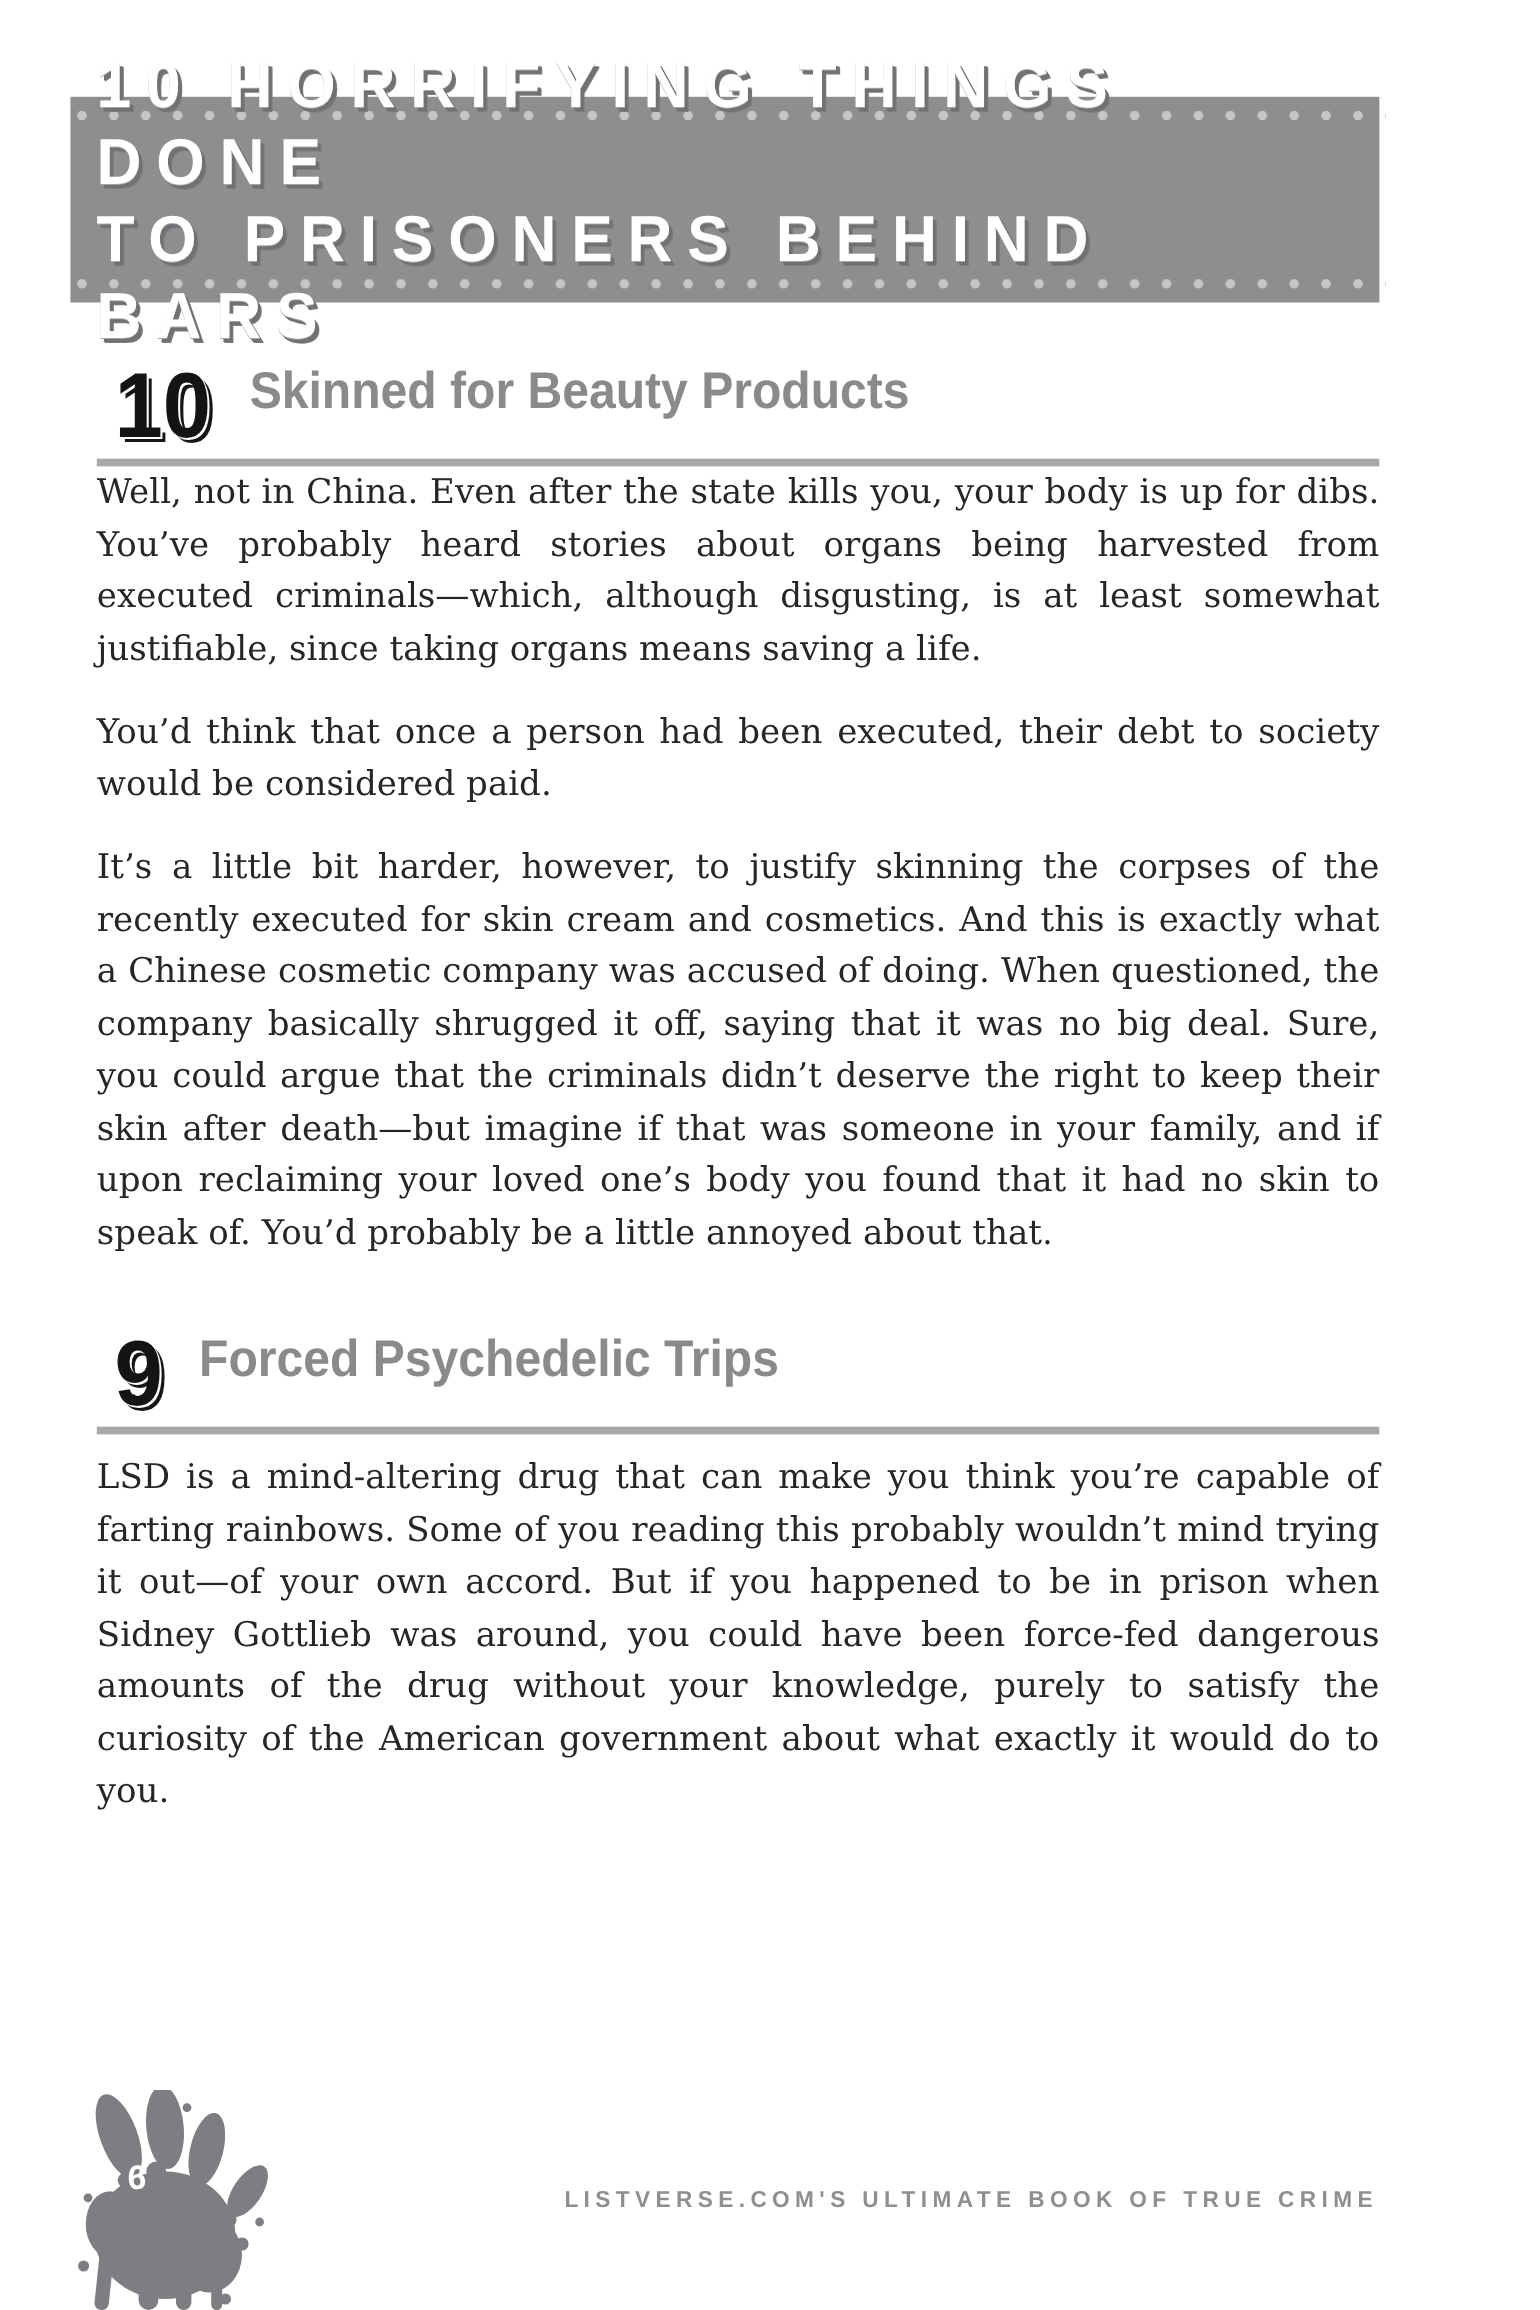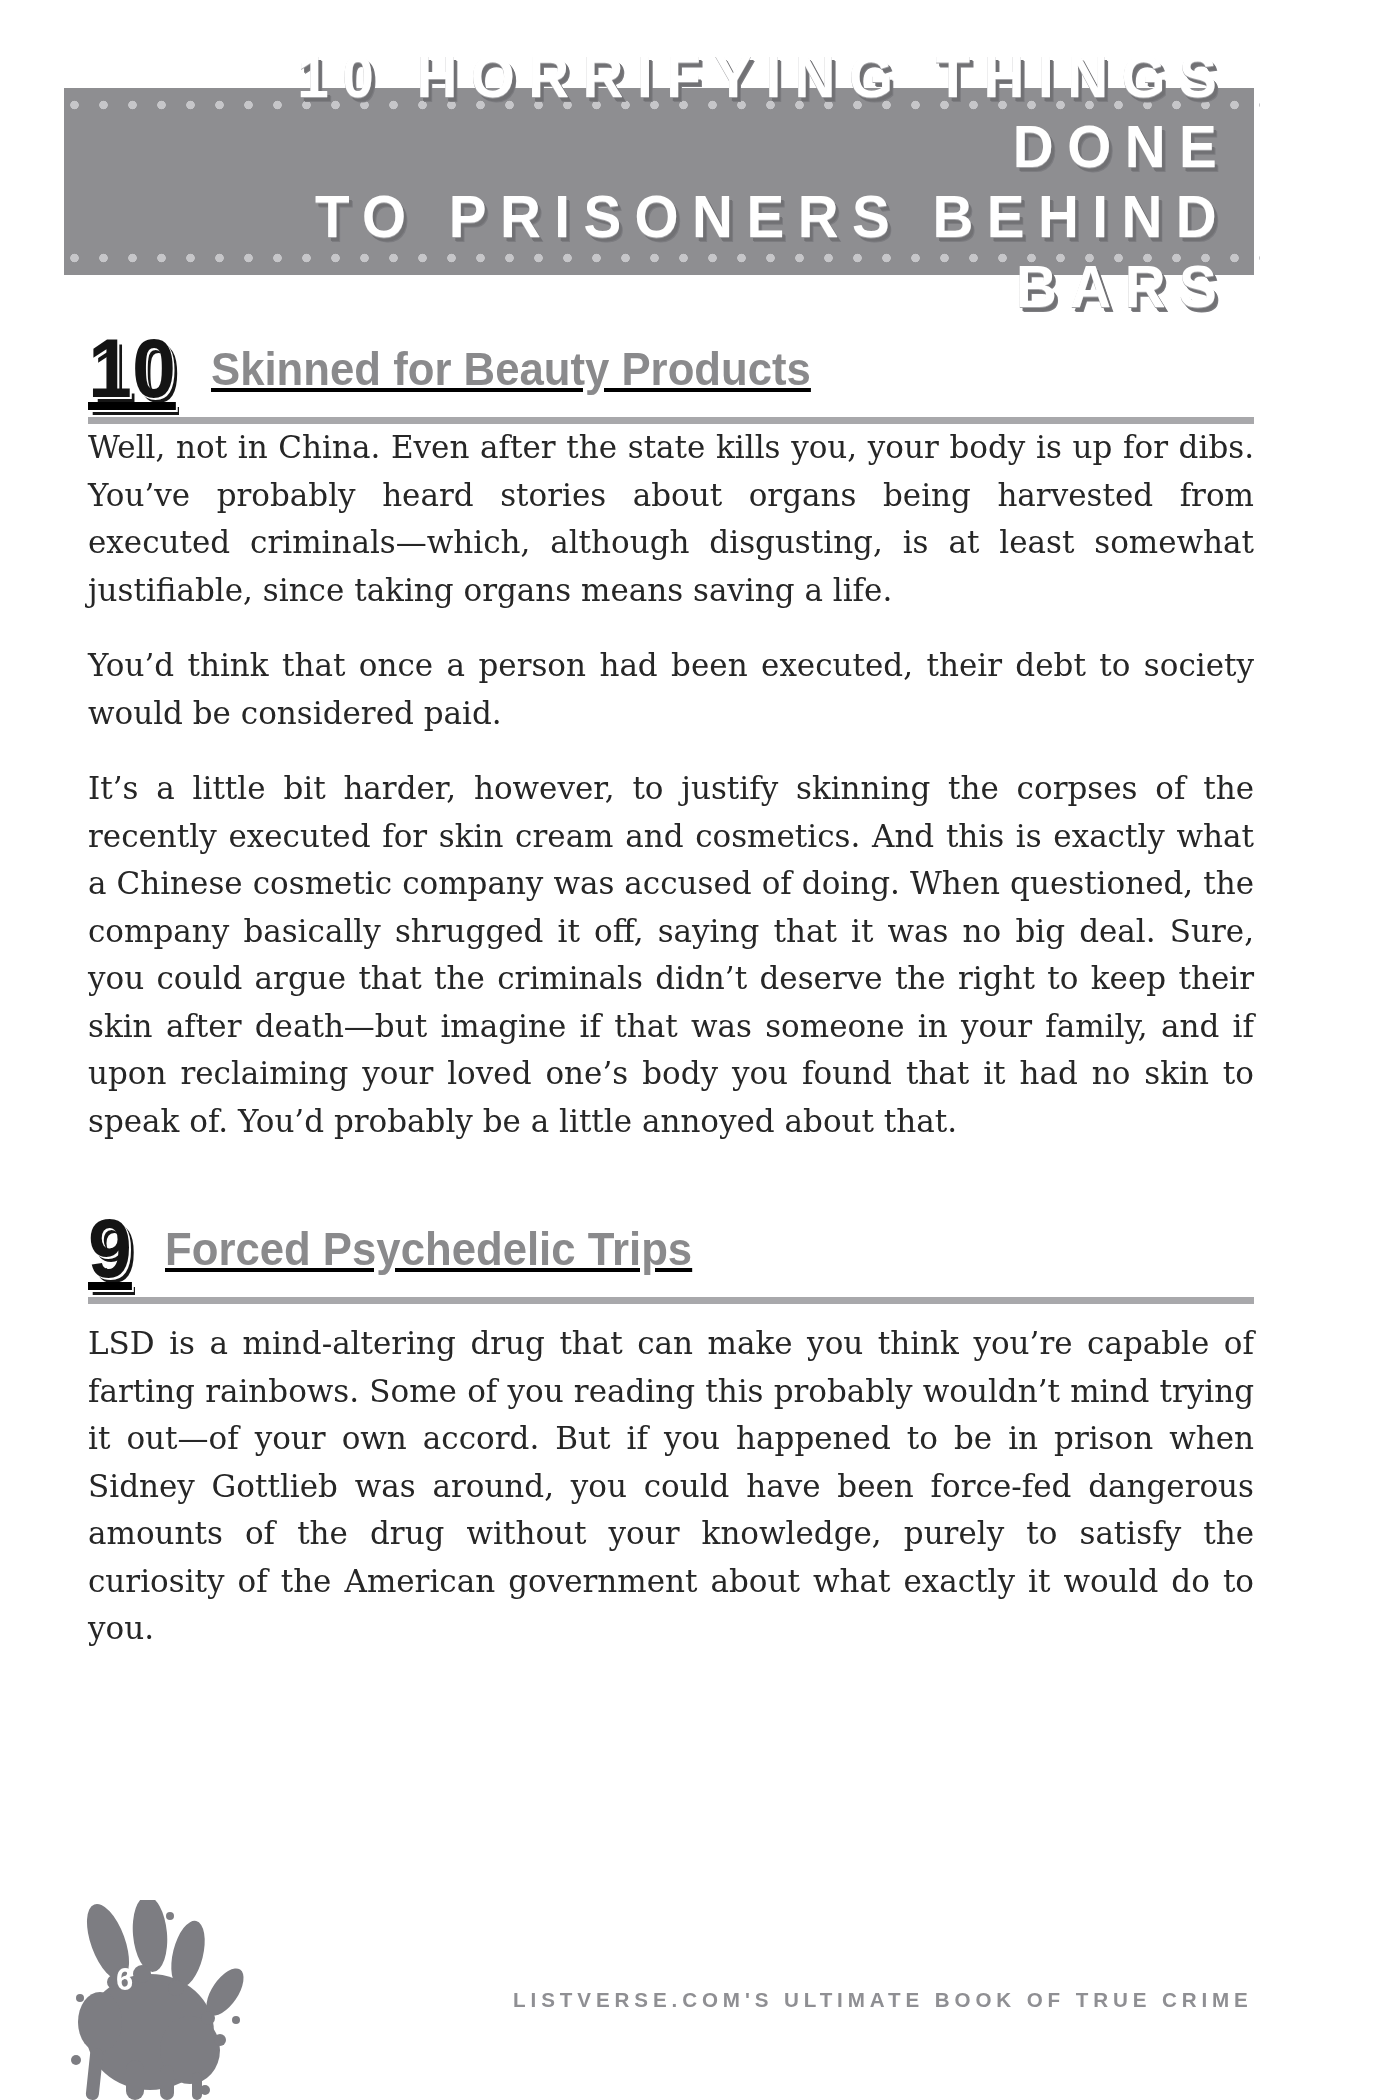--- a/index.html
+++ b/index.html
@@ -24,45 +24,44 @@
     background-image:radial-gradient(circle, #c6c6c9 4px, rgba(0,0,0,0) 4.6px);
     background-size:29px 10px;
     background-position:2px 0;
     background-repeat:repeat-x;
   }
   .dots-top{top:12px;}
   .dots-bottom{bottom:12px;}
   .banner-title{
     position:absolute;left:0;top:50%;width:100%;
     transform:translateY(-50%);
-    margin:0;text-align:right;
+    margin:0;text-align:left;
   }
   .banner-title .line{
     display:block;
     font-size:59px;
     line-height:70px;
     font-weight:bold;
     letter-spacing:14px;
     color:#ffffff;
     text-shadow:0 1px 0 #a5a5a8, 3px 4px 0 #717174, 4px 5px 0 #7c7c80;
     transform:scaleX(0.96);
   }
 
   
   .content{
     position:absolute;
     left:88px;top:275px;
     width:1166px;
   }
   .sec-head{
     display:flex;
-    align-items:center;
+    align-items:flex-start;
     gap:30px;
-    margin:52px 0 0 0;
-    text-decoration:underline;
+    margin:52px 0 0 16px;
   }
   .sec-head.second{margin-top:62px;}
   .sec-num{
     font-size:84px;
     line-height:82px;
     font-weight:bold;
     color:#141414;
     text-shadow:2px 2px 0 #ffffff, 5px 5px 0 #161616;
     transform:scaleX(.94);
     transform-origin:left bottom;

